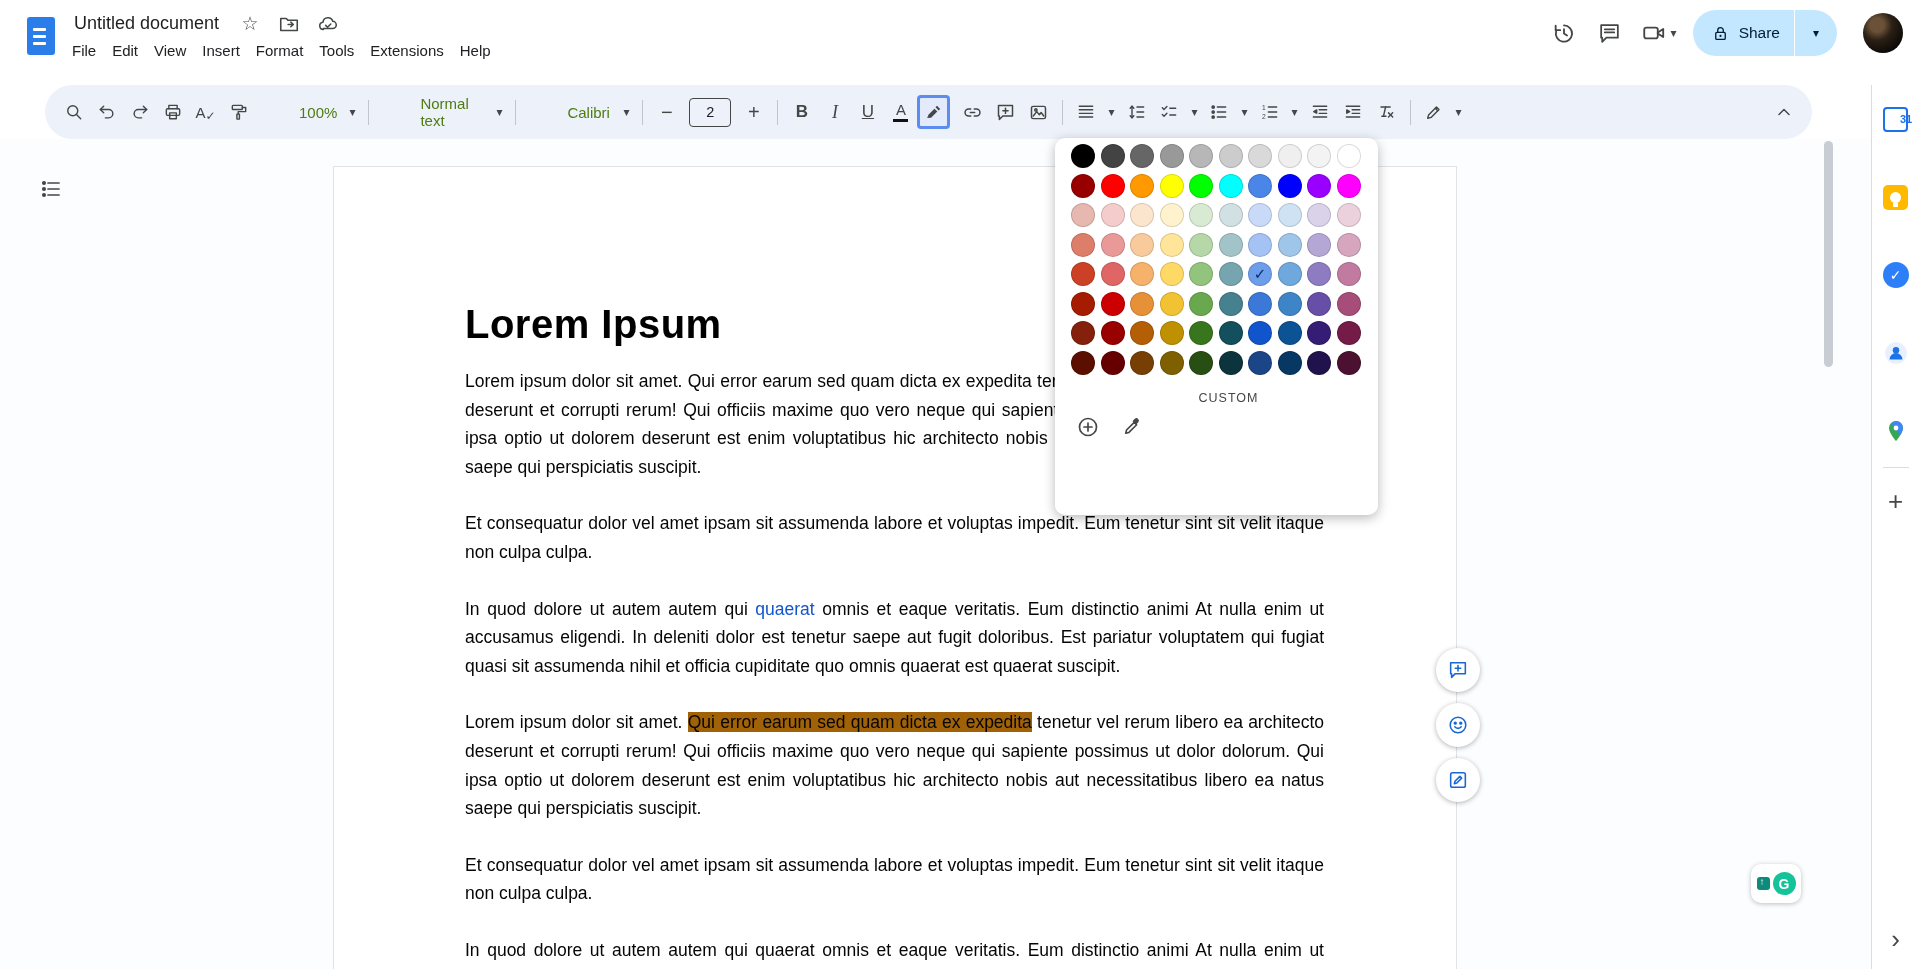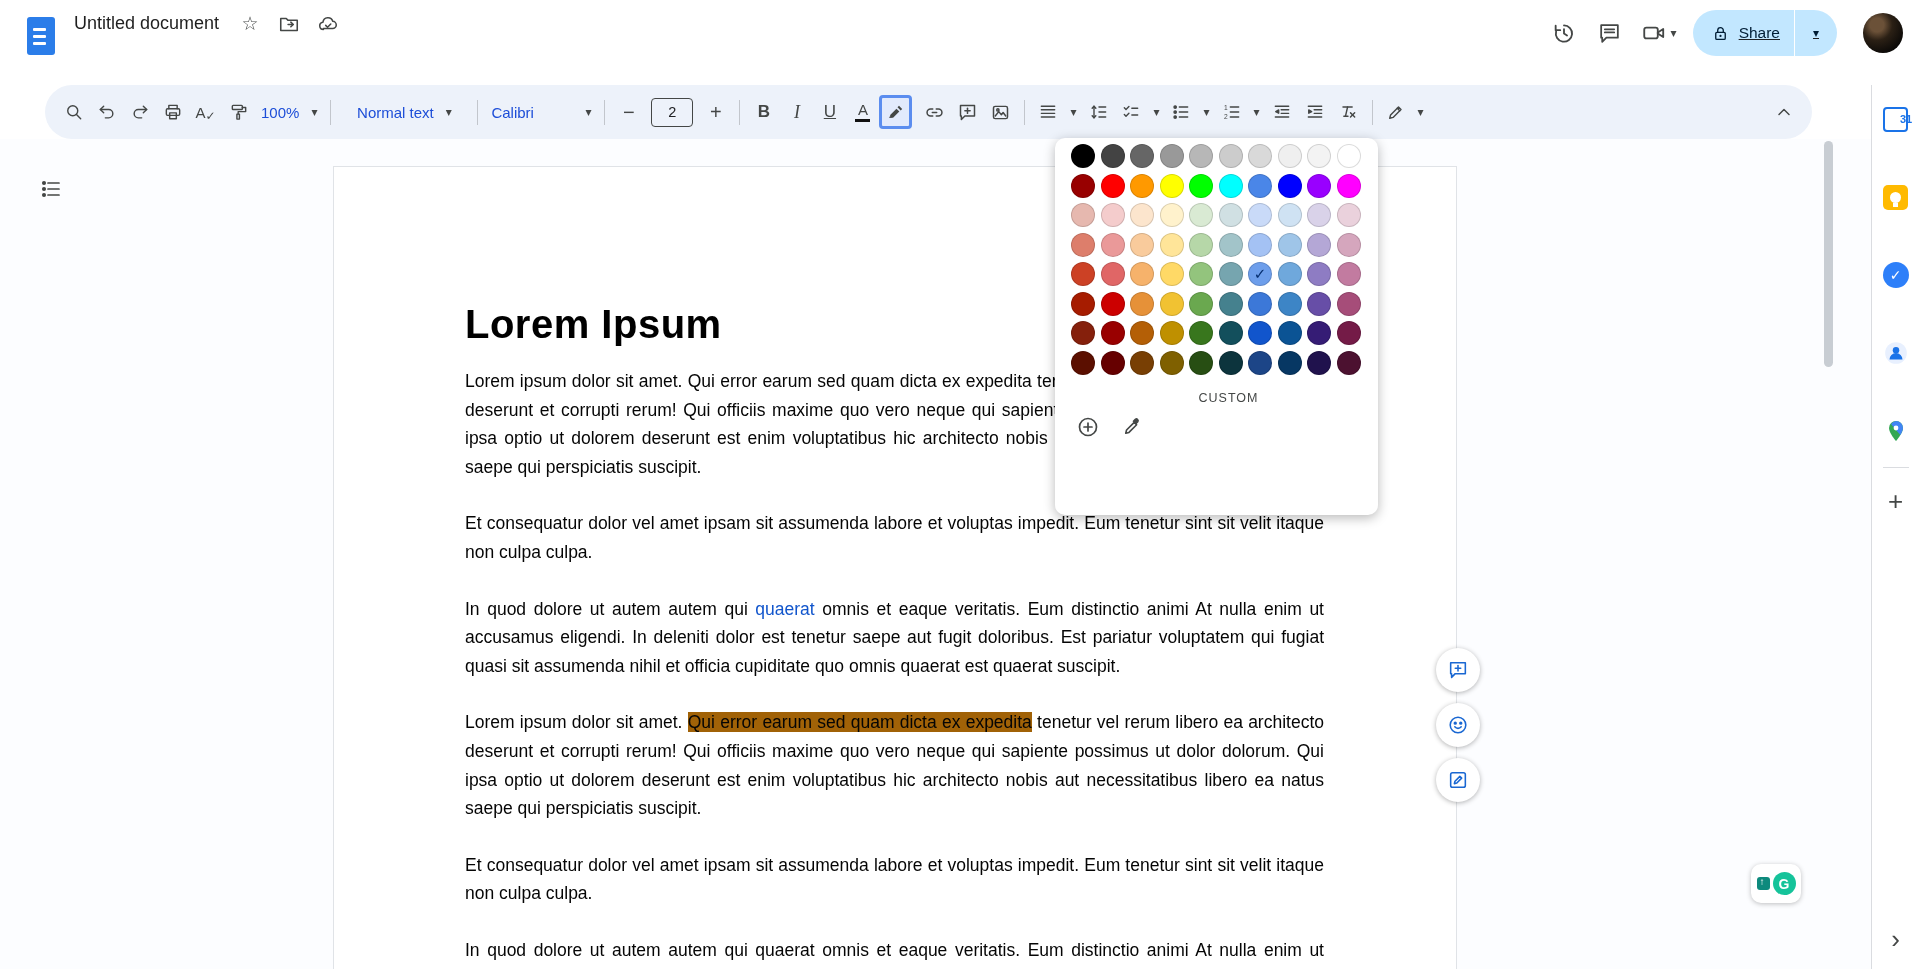--- a/index.html
+++ b/index.html
@@ -18,35 +18,35 @@
   .docs-logo .bar { width:13px; height:3px; background:#fff; border-radius:1px; }
   .title-row { position:absolute; left:70px; top:11px; display:flex; align-items:center; gap:15px; }
   .doc-title { font-size:18px; color:#1f1f1f; padding:2px 4px; }
   .t-btn { width:24px; height:24px; display:flex; align-items:center; justify-content:center; color:#444746; font-size:19px; }
   .menu-bar { position:absolute; left:64px; top:40px; display:flex; }
   .menu-item { font-size:15px; color:#202124; padding:2px 8px; border-radius:4px; cursor:default; }
   .header-right { position:absolute; right:16px; top:10px; display:flex; align-items:center; }
   .hr-btn { width:46px; height:46px; display:flex; align-items:center; justify-content:center; border-radius:50%; }
   .vid-wrap { display:flex; align-items:center; margin-right:16px; }
   .caret { font-size:12px; color:#444746; margin-left:4px; }
-  .share-pill { display:flex; align-items:center; height:46px; background:#c2e7ff; border-radius:23px; overflow:hidden; margin-right:26px;text-decoration:underline; }
+  .share-pill { display:flex; align-items:center; height:46px; background:#c2e7ff; border-radius:23px; overflow:hidden; margin-right:26px; }
   .share-main { display:flex; align-items:center; gap:9px; padding:0 14px 0 18px; height:100%; }
   .share-label { font-size:15.5px; font-weight:500; color:#001d35; }
   .share-div { width:1px; height:46px; background:#ffffff; }
   .share-caret { width:42px; height:100%; display:flex; align-items:center; justify-content:center; color:#001d35; font-size:12px; }
   .avatar { width:40px; height:40px; border-radius:50%;
     background:radial-gradient(circle at 35% 30%, #6b5138 0 18%, #2b2015 40%, #0c0a08 75%); }
 
   
   .toolbar { position:absolute; left:45px; top:85px; width:1767px; height:54px; background:#edf2fa;
     border-radius:27px; display:flex; align-items:center; padding:0 12px; z-index:10; }
   .tb-btn { min-width:33px; height:34px; display:flex; align-items:center; justify-content:center;
     border-radius:4px; color:#444746; font-size:17px; position:relative; }
   .tb-sep { width:1px; height:25px; background:#c2c6cc; margin:0 7px; }
-  .tb-label { font-size:15px; color:#1d4ed8; }
+  .tb-label { font-size:15px; color:#4d7c0f;margin-left:38px; }
   .tb-dd { display:flex; align-items:center; gap:8px; padding:0 6px; height:34px; border-radius:4px; }
   .size-box { width:42px; height:29px; border:1px solid #444746; border-radius:4px; display:flex;
     align-items:center; justify-content:center; font-size:14.5px; color:#202124; margin:0 6px; }
   .b-letter { font-weight:700; font-size:17px; }
   .i-letter { font-style:italic; font-family:"Liberation Serif",serif; font-size:18px; }
   .u-letter { text-decoration:underline; font-size:17px; }
   .a-color { display:flex; flex-direction:column; align-items:center; line-height:1; }
   .a-color .bar { width:15px; height:3.5px; background:#111; margin-top:2px; }
   .tb-btn.active { border:3px solid #5b8def; background:#e2eafc; border-radius:4px; }
   .tb-spacer { flex:1; }
@@ -125,20 +125,30 @@
           <path d="M14 10l2.7 2.5L14 15"></path>
         </svg>
     </span>
     <span class="t-btn">
       <svg class="ic" width="22" height="22" viewBox="0 0 24 24">
           <path d="M7 18a4 4 0 0 1-.5-7.97A5.5 5.5 0 0 1 17.2 9.1 3.5 3.5 0 0 1 17 16.9H7z"></path>
           <path d="M9.5 13.5l2 2 3.5-3.5"></path>
         </svg>
     </span>
   </div>
+  <nav class="menu-bar">
+      <div class="menu-item">File</div>
+      <div class="menu-item">Edit</div>
+      <div class="menu-item">View</div>
+      <div class="menu-item">Insert</div>
+      <div class="menu-item">Format</div>
+      <div class="menu-item">Tools</div>
+      <div class="menu-item">Extensions</div>
+      <div class="menu-item">Help</div>
+    </nav>
   <div class="header-right">
     <span class="hr-btn">
       <svg class="ic" width="26" height="26" viewBox="0 0 24 24">
           <path d="M12 5a7.5 7.5 0 1 1-7.3 5.6"></path>
           <path d="M4.3 5.2v4.2h4.2"></path>
           <path d="M12 8.5v4l2.8 1.8"></path>
         </svg>
     </span>
     <span class="hr-btn" style="margin-right:8px;">
       <svg class="ic" width="25" height="25" viewBox="0 0 24 24">

